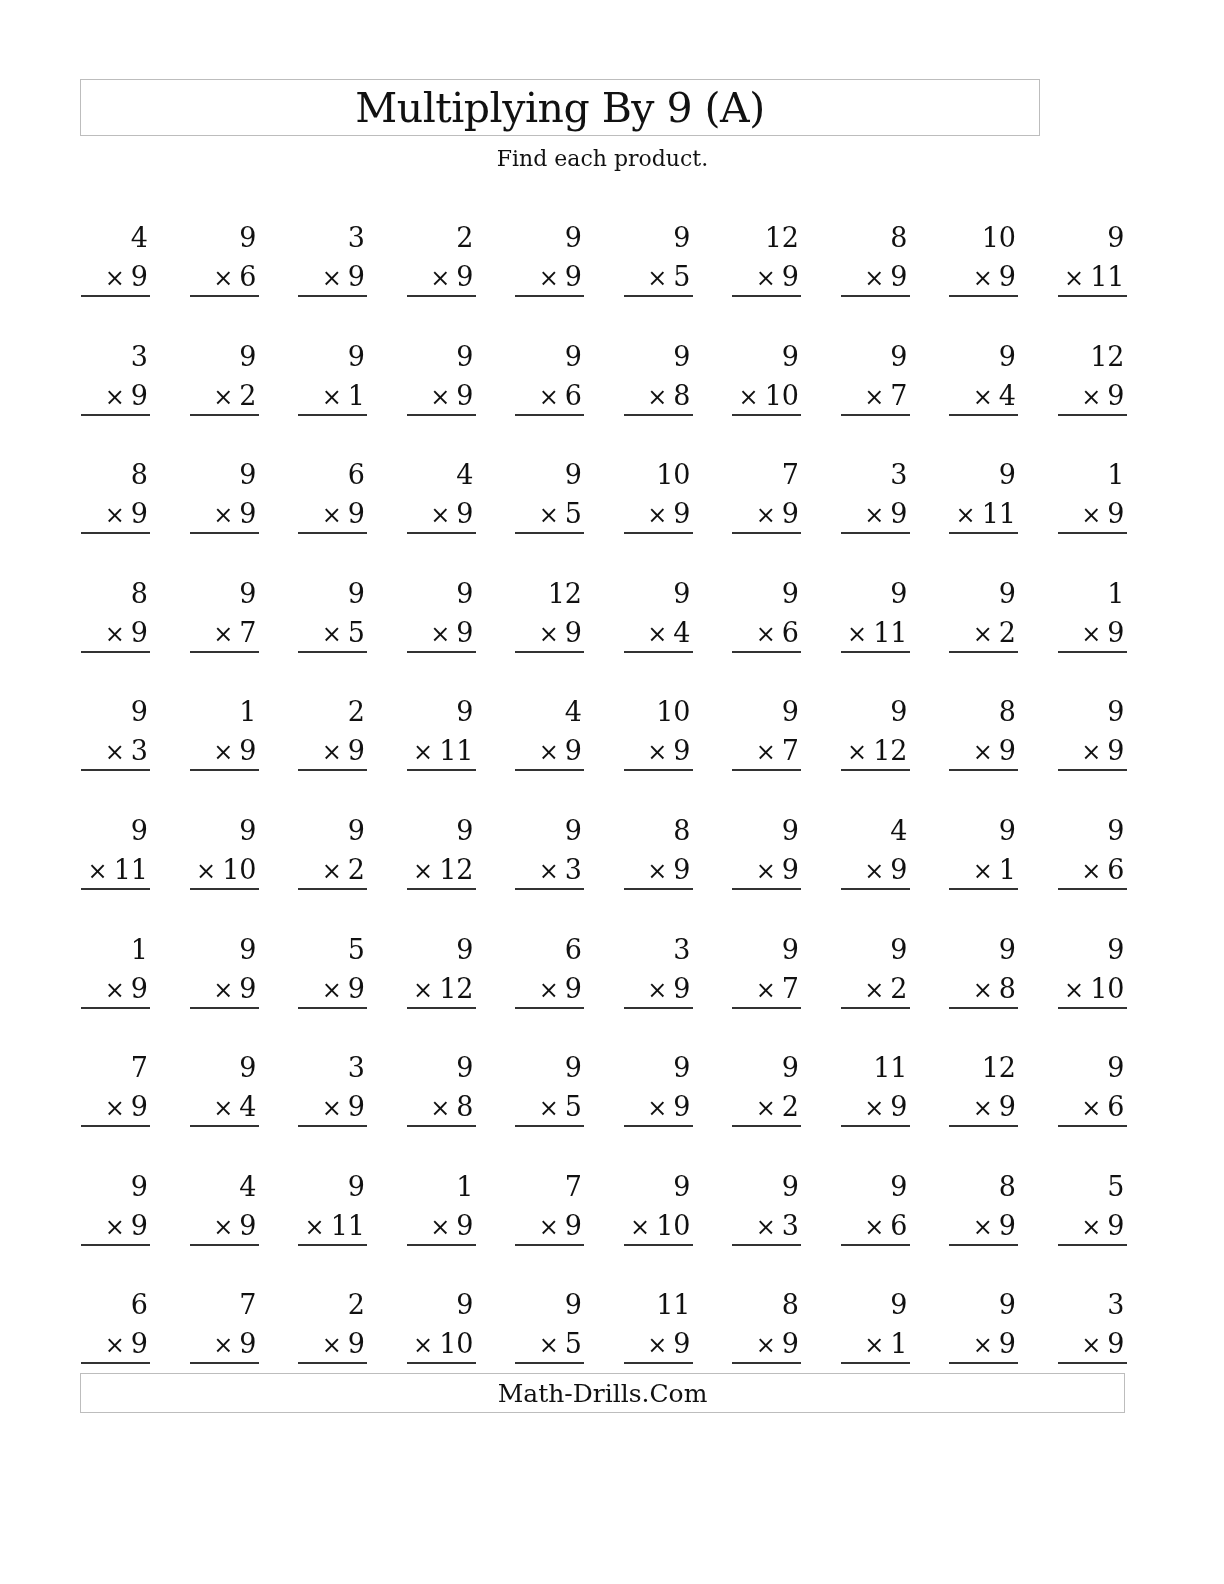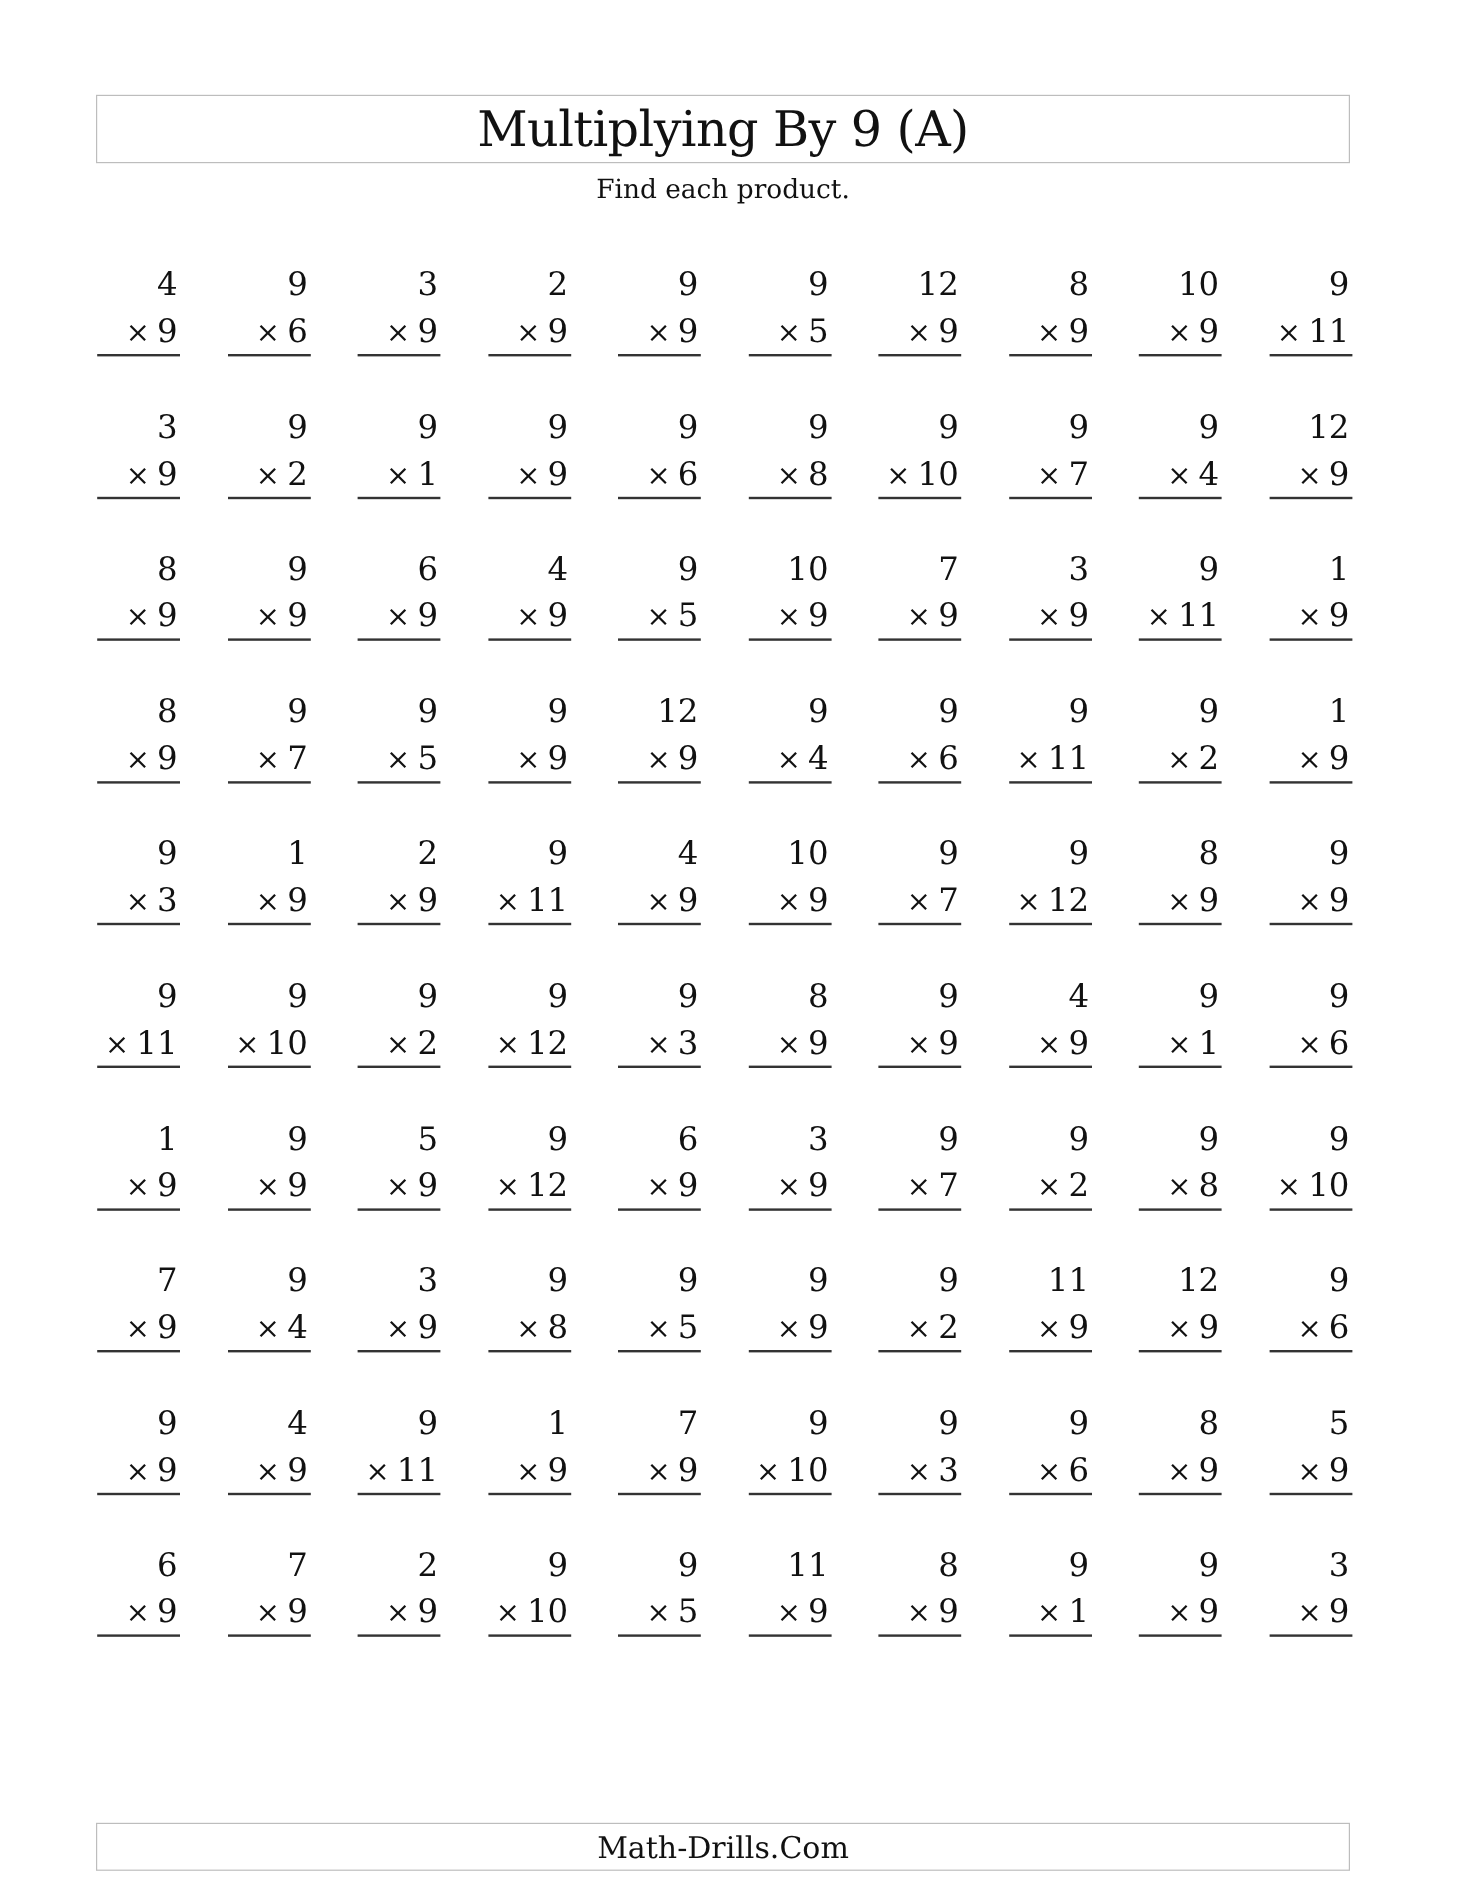--- a/index.html
+++ b/index.html
@@ -1,30 +1,30 @@
 <!DOCTYPE html>
 <html><head>
 <meta charset="utf-8">
 <style>
   html, body { margin: 0; padding: 0; background: #ffffff; }
   body { width: 1224px; height: 1584px; position: relative; overflow: hidden;
          font-family: "DejaVu Serif", "Liberation Serif", serif; color: #111; }
-  .title-box { position: absolute; left: 80px; top: 79px; width: 1045px; height: 57px;
+  .title-box { position: absolute; left: 80px; top: 79px; width: 960px; height: 57px;
                border: 1px solid #bdbdbd; box-sizing: border-box; text-align: center; }
   .title { font-size: 41px; line-height: 56px; letter-spacing: -0.5px; }
   .subtitle { position: absolute; left: 80px; top: 141px; width: 1045px; text-align: center;
               font-size: 22px; line-height: 36px; }
   .grid { position: absolute; left: 81px; top: 218px; width: 1045px; }
   .row { position: relative; height: 118.6px; }
   .problem { position: absolute; top: 0; width: 69px; height: 82px; }
   .top-num { position: absolute; right: 2px; top: 0; font-size: 27px; line-height: 40px; text-align: right; }
   .bottom { position: absolute; right: 2px; top: 40px; font-size: 27px; line-height: 38px; text-align: right; white-space: nowrap; }
   .times { font-size: 24px; margin-right: 6px; }
   .rule { position: absolute; left: 0; top: 77px; width: 69px; height: 2px; background: #333; }
-  .footer-box { position: absolute; left: 80px; top: 1519px; width: 1045px; height: 40px;
+  .footer-box { position: absolute; left: 80px; top: 1373px; width: 1045px; height: 40px;
                 border: 1px solid #bdbdbd; box-sizing: border-box; text-align: center; }
   .footer { font-size: 25px; line-height: 40px; }
 </style>
 </head>
 <body>
 
 <div class="title-box">
   <div class="title">Multiplying By 9 (A)</div>
 </div>
 <div class="subtitle">Find each product.</div>

